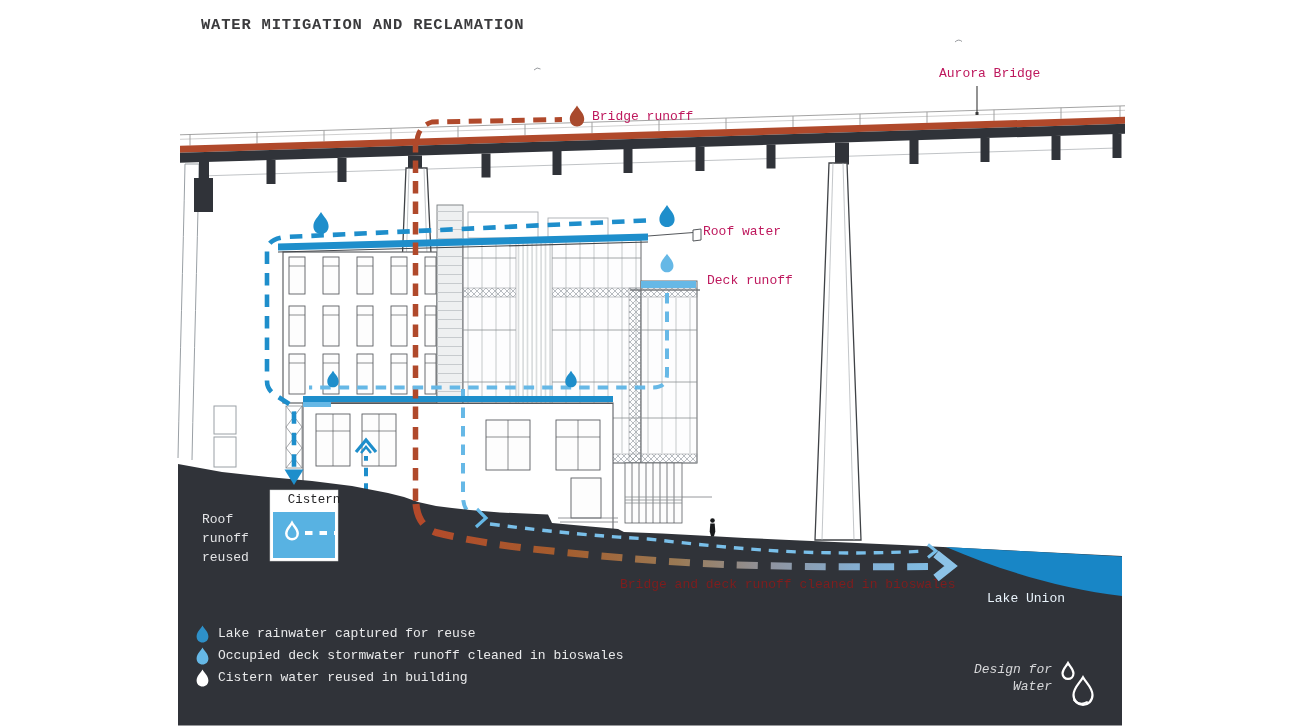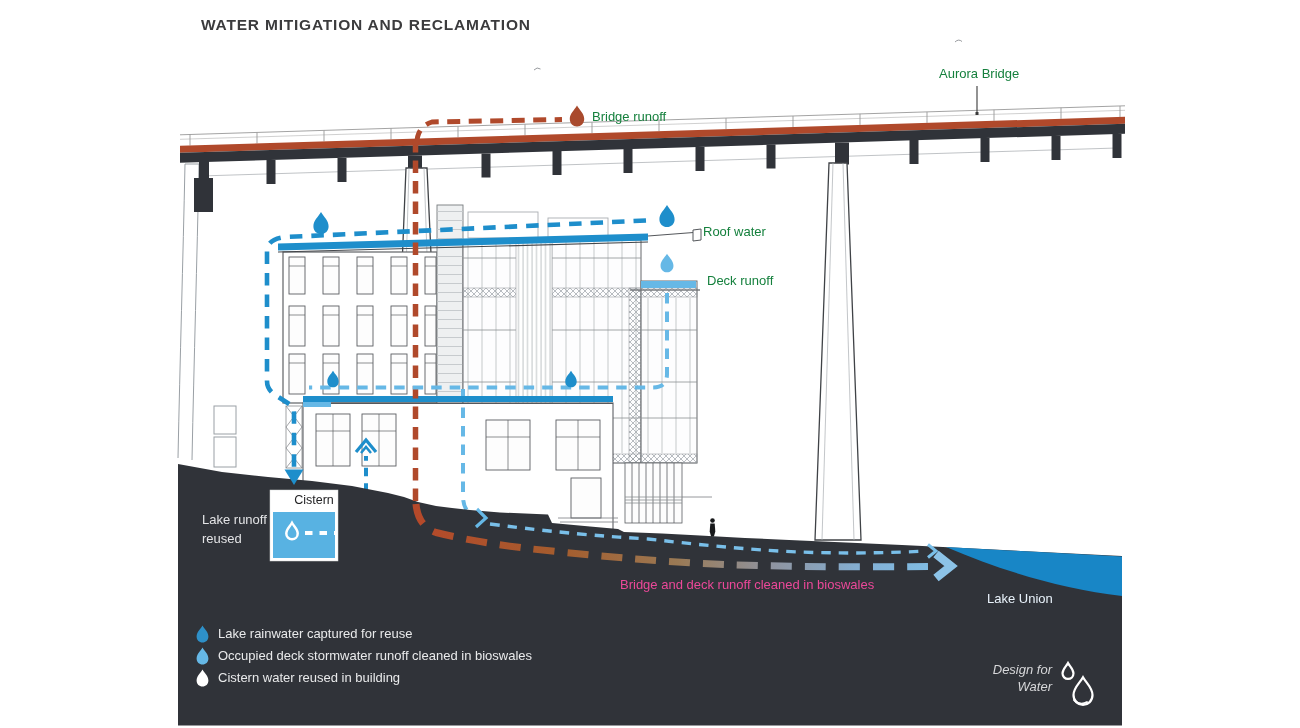--- a/index.html
+++ b/index.html
@@ -1,29 +1,29 @@
 <!DOCTYPE html>
 <html><head>
 <meta charset="utf-8">
 <style>
   html,body{margin:0;padding:0;background:#fff;}
   .stage{position:relative;width:1300px;height:728px;background:#ffffff;overflow:hidden;
-         font-family:Liberation Sans, sans-serif;border-radius:31px;}
+         font-family:Liberation Mono, monospace;border-radius:31px;}
   .stage svg.scene{position:absolute;left:0;top:0;}
   .label{position:absolute;white-space:nowrap;}
   .title{left:201px;top:16px;font-size:15.5px;font-weight:600;letter-spacing:.8px;color:#3b3b3d;}
-  .ann{font-size:13px;color:#15803d;}
+  .ann{font-size:13px;color:#be185d;}
   .ann-aurora{left:939px;top:66px;}
   .ann-bridge-runoff{left:592px;top:109px;}
   .ann-roof-runoff{left:703px;top:224px;}
   .ann-deck-runoff{left:707px;top:273px;}
   .ann-cistern{left:270px;top:493px;width:88px;text-align:center;font-size:12.5px;color:#232325;}
   .ann-reused{left:202px;top:511px;width:78px;white-space:normal;font-size:13px;line-height:1.45;color:#e3e4e6;}
   .ann-lake{left:987px;top:555px;font-size:13px;color:#e9f3fb;margin-top:36px;}
-  .ann-bioswales{left:620px;top:577px;font-size:13px;color:#ec4899;}
+  .ann-bioswales{left:620px;top:577px;font-size:13px;color:#7f1d1d;}
   .legend{position:absolute;left:196px;top:625px;}
   .legend-row{display:flex;align-items:center;height:17px;margin-bottom:5px;}
   .legend-row svg{flex:0 0 13px;margin-right:9px;}
   .legend-row .txt{font-size:13px;color:#e9eaeb;white-space:nowrap;}
   .logo-text{position:absolute;left:958px;top:661px;width:94px;text-align:right;
              font-size:13px;font-style:italic;color:#d7d8da;line-height:1.32;white-space:normal;}
 </style>
 </head>
 <body>
 
@@ -231,21 +231,21 @@
     <path d="M1074,700 Q1080,706 1087,702" stroke-width="1.8" stroke-linecap="round"></path>
   </g>
 </svg>
 
 <div class="label title">WATER MITIGATION AND RECLAMATION</div>
 <div class="label ann ann-aurora">Aurora Bridge</div>
 <div class="label ann ann-bridge-runoff">Bridge runoff</div>
 <div class="label ann ann-roof-runoff">Roof water</div>
 <div class="label ann ann-deck-runoff">Deck runoff</div>
 <div class="label ann ann-cistern">Cistern</div>
-<div class="label ann-reused">Lake runoff reused</div>
+<div class="label ann-reused">Roof runoff reused</div>
 <div class="label ann-lake">Lake Union</div>
 <div class="label ann-bioswales">Bridge and deck runoff cleaned in bioswales</div>
 
 <div class="legend">
   <div class="legend-row">
     <svg width="13" height="18" viewBox="-8.2 -11.6 16.4 23.2">
           <use href="#dropShape" fill="#2e90c8"></use>
         </svg>
     <span class="txt">Lake rainwater captured for reuse</span>
   </div>

